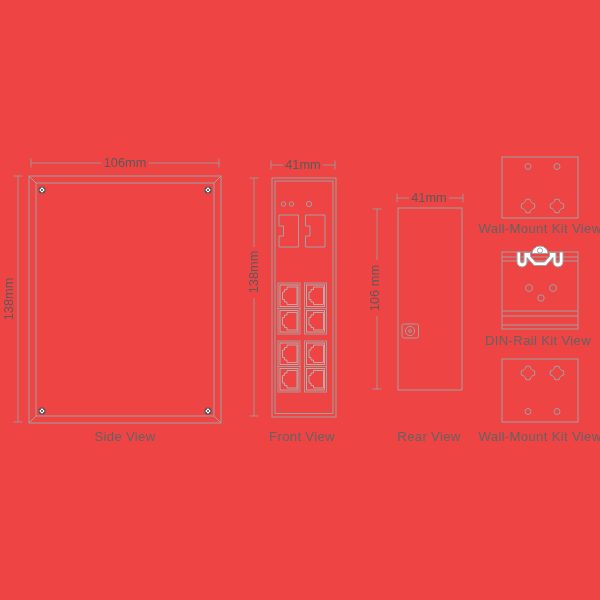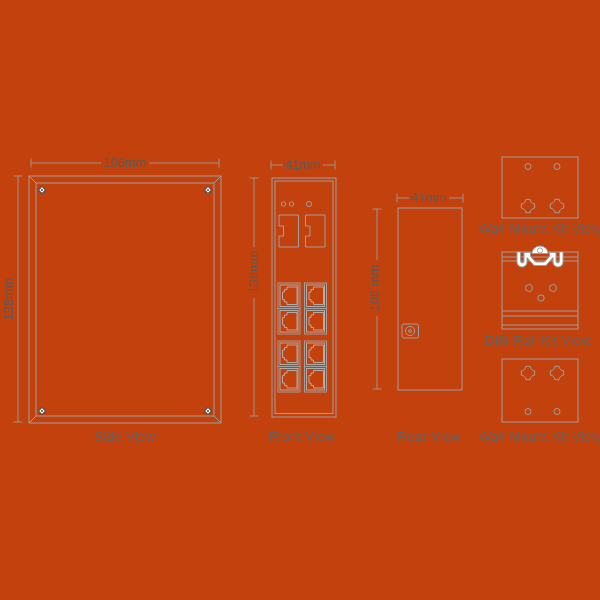--- a/index.html
+++ b/index.html
@@ -1,16 +1,16 @@
 <!DOCTYPE html>
 <html><head>
 <meta charset="utf-8">
 <style>
   html,body{margin:0;padding:0;background:#ffffff;}
-  .canvas{position:relative;width:600px;height:600px;background:#c2410c;overflow:hidden;}
+  .canvas{position:relative;width:600px;height:600px;background:#ef4444;overflow:hidden;}
   svg{display:block;}
   .ln{fill:none;stroke:#a0a0a0;stroke-width:1;}
   .lnw{fill:#ffffff;stroke:#a0a0a0;stroke-width:1;}
   .lt{fill:none;stroke:#b6b6b6;stroke-width:0.9;}
   .dim{fill:none;stroke:#9c9c9c;stroke-width:0.9;}
   .dimtext{font-family:"Liberation Sans",sans-serif;font-size:12.8px;fill:#5a5a5a;text-anchor:middle;}
   .label{font-family:"Liberation Sans",sans-serif;font-size:13.2px;fill:#636363;text-anchor:middle;letter-spacing:0.3px;}
   .screw{fill:#ffffff;stroke:#4f4f4f;stroke-width:1.1;}
   .screwx{fill:none;stroke:#4f4f4f;stroke-width:0.8;}
 </style>

